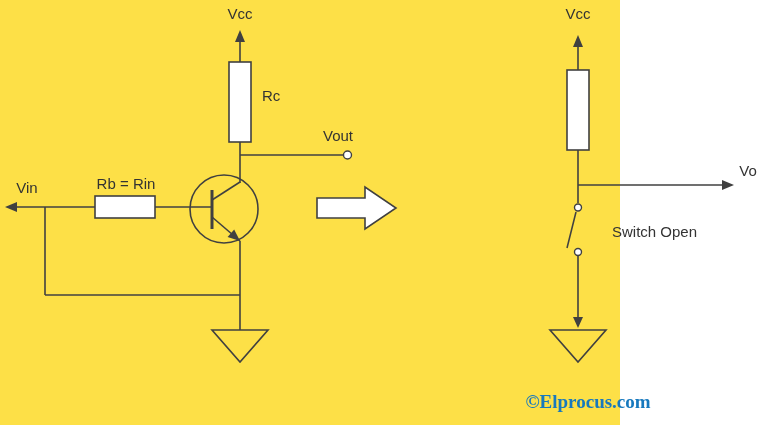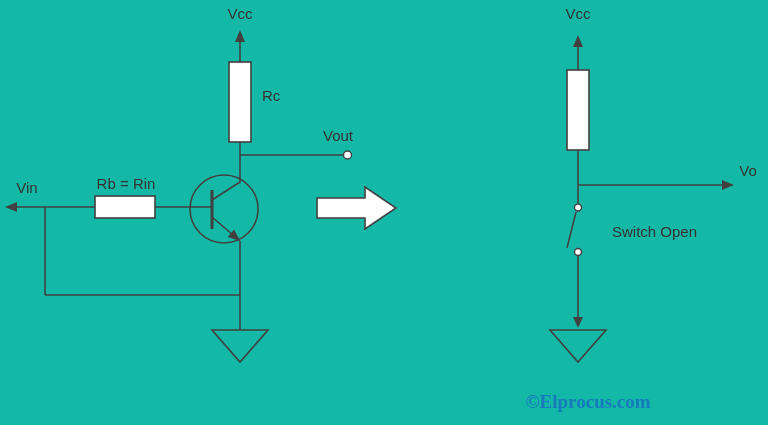--- a/index.html
+++ b/index.html
@@ -2,23 +2,23 @@
 <html><head>
 <meta charset="utf-8">
 <style>
   html, body {
     margin: 0;
     padding: 0;
     background: #ffffff;
   }
   .canvas {
     position: relative;
-    width: 768px;
+    width: 620px;
     height: 425px;
-    background: #14b8a6;
+    background: #fde047;
     font-family: "Liberation Sans", sans-serif;
   }
   svg { display: block; }
   .wire {
     stroke: #404040;
     stroke-width: 1.6;
     fill: none;
   }
   .thickbar {
     stroke: #404040;

